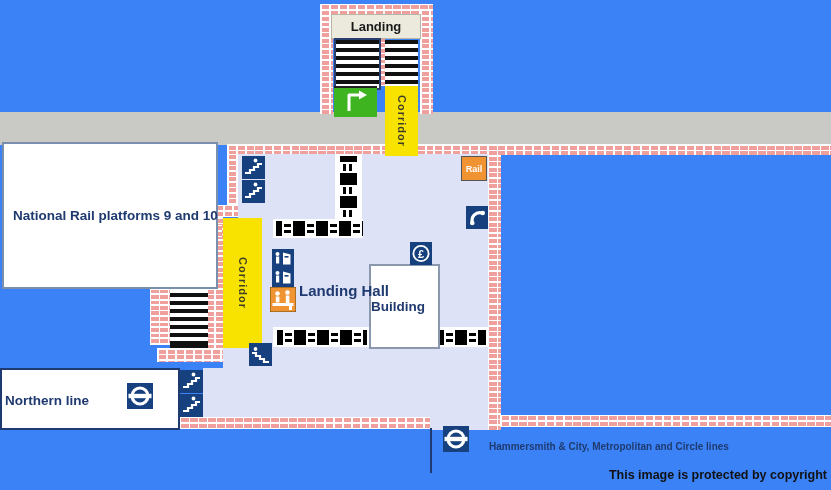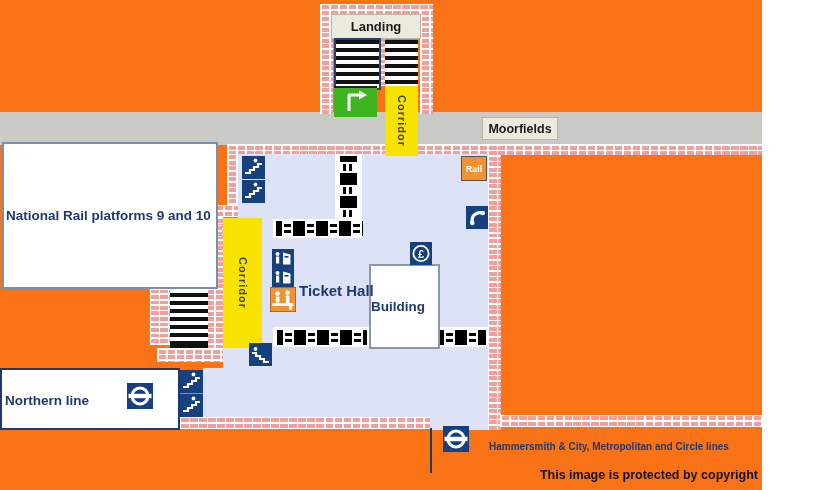--- a/index.html
+++ b/index.html
@@ -1,16 +1,16 @@
 <!DOCTYPE html>
 <html><head>
 <meta charset="utf-8">
 <style>
   html,body{margin:0;padding:0;background:#fff;}
-  #canvas{position:relative;width:762px;height:490px;background:#f97316;overflow:hidden;
+  #canvas{position:relative;width:831px;height:490px;background:#3b82f6;overflow:hidden;
           font-family:"Liberation Sans",sans-serif;}
   .abs{position:absolute;}
   
   .brick{position:absolute;background-color:#f0a09c;
     background-image:
       repeating-linear-gradient(to bottom,#fff 0 1.5px,rgba(0,0,0,0) 1.5px 5.5px),
       repeating-linear-gradient(to right,#fff 0 1.5px,rgba(0,0,0,0) 1.5px 9px);}
   
   .hall{position:absolute;background:#dde2f7;}
   .street{position:absolute;background:#c9c9c6;}
@@ -81,23 +81,20 @@
   <div class="icon" style="left:334px;top:86px;width:43px;height:29px;background:#3fb421;border-top:2px solid #222;">
     <svg width="43" height="27" viewBox="0 0 43 27">
       <path d="M15 23 V7 H26" fill="none" stroke="#fff" stroke-width="3" stroke-linejoin="round"></path>
       <path d="M25 2.5 L33 7 L25 11.5 Z" fill="#fff"></path>
     </svg>
   </div>
   <div class="corridor" style="left:385px;top:86px;width:33px;height:70px;">
     <span>Corridor</span>
   </div>
 
-  <div class="plaque" style="left:482px;top:117px;width:74px;height:21px;font-size:12.5px;">
-    <span>Moorfields</span>
-  </div>
 
   <div class="stairs-v" style="left:143px;top:237px;width:62px;height:40px;"></div>
   <div class="stairs-h" style="left:170px;top:277px;width:38px;height:66px;border-bottom:5px solid #111;"></div>
 
   <div class="corridor" style="left:223px;top:218px;width:39px;height:130px;">
     <span>Corridor</span>
   </div>
 
   <div class="gatebg" style="left:335px;top:154px;width:27px;height:66px;"></div>
   <svg class="icon" style="left:340px;top:156px;" width="17" height="62">
@@ -117,21 +114,21 @@
   <div class="gatebg" style="left:436px;top:327px;width:52px;height:20px;"></div>
   <svg class="icon" style="left:438px;top:330px;" width="48" height="15">
       <rect width="48" height="15" fill="url(#gh)"></rect>
     </svg>
 
   <div class="whitebox" style="left:369px;top:264px;width:67px;height:81px;border:2px solid #8a97ad;display:flex;align-items:center;">
     <span class="navytext" style="position:static;font-size:13.5px;">Building</span>
   </div>
 
   <div class="whitebox" style="left:2px;top:142px;width:212px;height:143px;border:2px solid #7a8fad;display:flex;align-items:center;">
-    <span class="navytext" style="position:static;font-size:13.5px;padding-left:2px;">National Rail platforms 9 and 10</span>
+    <span class="navytext" style="position:static;font-size:13.5px;padding-left:9px;">National Rail platforms 9 and 10</span>
   </div>
 
   <div class="whitebox" style="left:0;top:368px;width:180px;height:62px;border:2px solid #1f3a70;box-sizing:border-box;padding-left:36px;">
     <span class="navytext" style="left:3px;top:23px;font-size:13.5px;">Northern line</span>
     <svg class="icon" style="left:125px;top:13px;" width="26" height="26">
       <rect width="26" height="26" fill="#17417e"></rect>
       <circle cx="13" cy="13" r="8" fill="none" stroke="#fff" stroke-width="3"></circle>
       <rect x="1.5" y="10.8" width="23" height="4.4" fill="#fff"></rect>
     </svg>
   </div>
@@ -165,21 +162,21 @@
   <svg class="icon" style="left:270px;top:287px;" width="26" height="25">
     <rect width="26" height="25" fill="#ef9333" stroke="#6b4a12" stroke-width="1"></rect>
     <circle cx="7.5" cy="6.5" r="2.3" fill="#fff"></circle>
     <rect x="5.8" y="9.5" width="3.6" height="6" fill="#fff"></rect>
     <circle cx="17.5" cy="5.5" r="2.3" fill="#fff"></circle>
     <rect x="15.8" y="8.5" width="3.6" height="7.5" fill="#fff"></rect>
     <rect x="2.5" y="16" width="21" height="3" fill="#fff"></rect>
     <rect x="19" y="19" width="3" height="4" fill="#fff"></rect>
   </svg>
 
-  <span class="navytext" style="left:299px;top:282px;font-size:15px;">Ticket Hall</span>
+  <span class="navytext" style="left:299px;top:282px;font-size:15px;">Landing Hall</span>
 
   <svg class="icon" style="left:410px;top:242px;" width="22" height="23">
     <rect width="22" height="23" fill="#17417e"></rect>
     <circle cx="11" cy="11.5" r="7.6" fill="none" stroke="#fff" stroke-width="1.8"></circle>
     <text x="11" y="15.6" font-size="11" font-weight="bold" fill="#fff" text-anchor="middle">£</text>
   </svg>
 
   <div class="icon" style="left:461px;top:156px;width:26px;height:25px;background:#ef9333;border:1px solid #555;box-sizing:border-box;
               display:flex;align-items:center;justify-content:center;color:#fff;font-weight:bold;font-size:9px;">
     <span>Rail</span>

